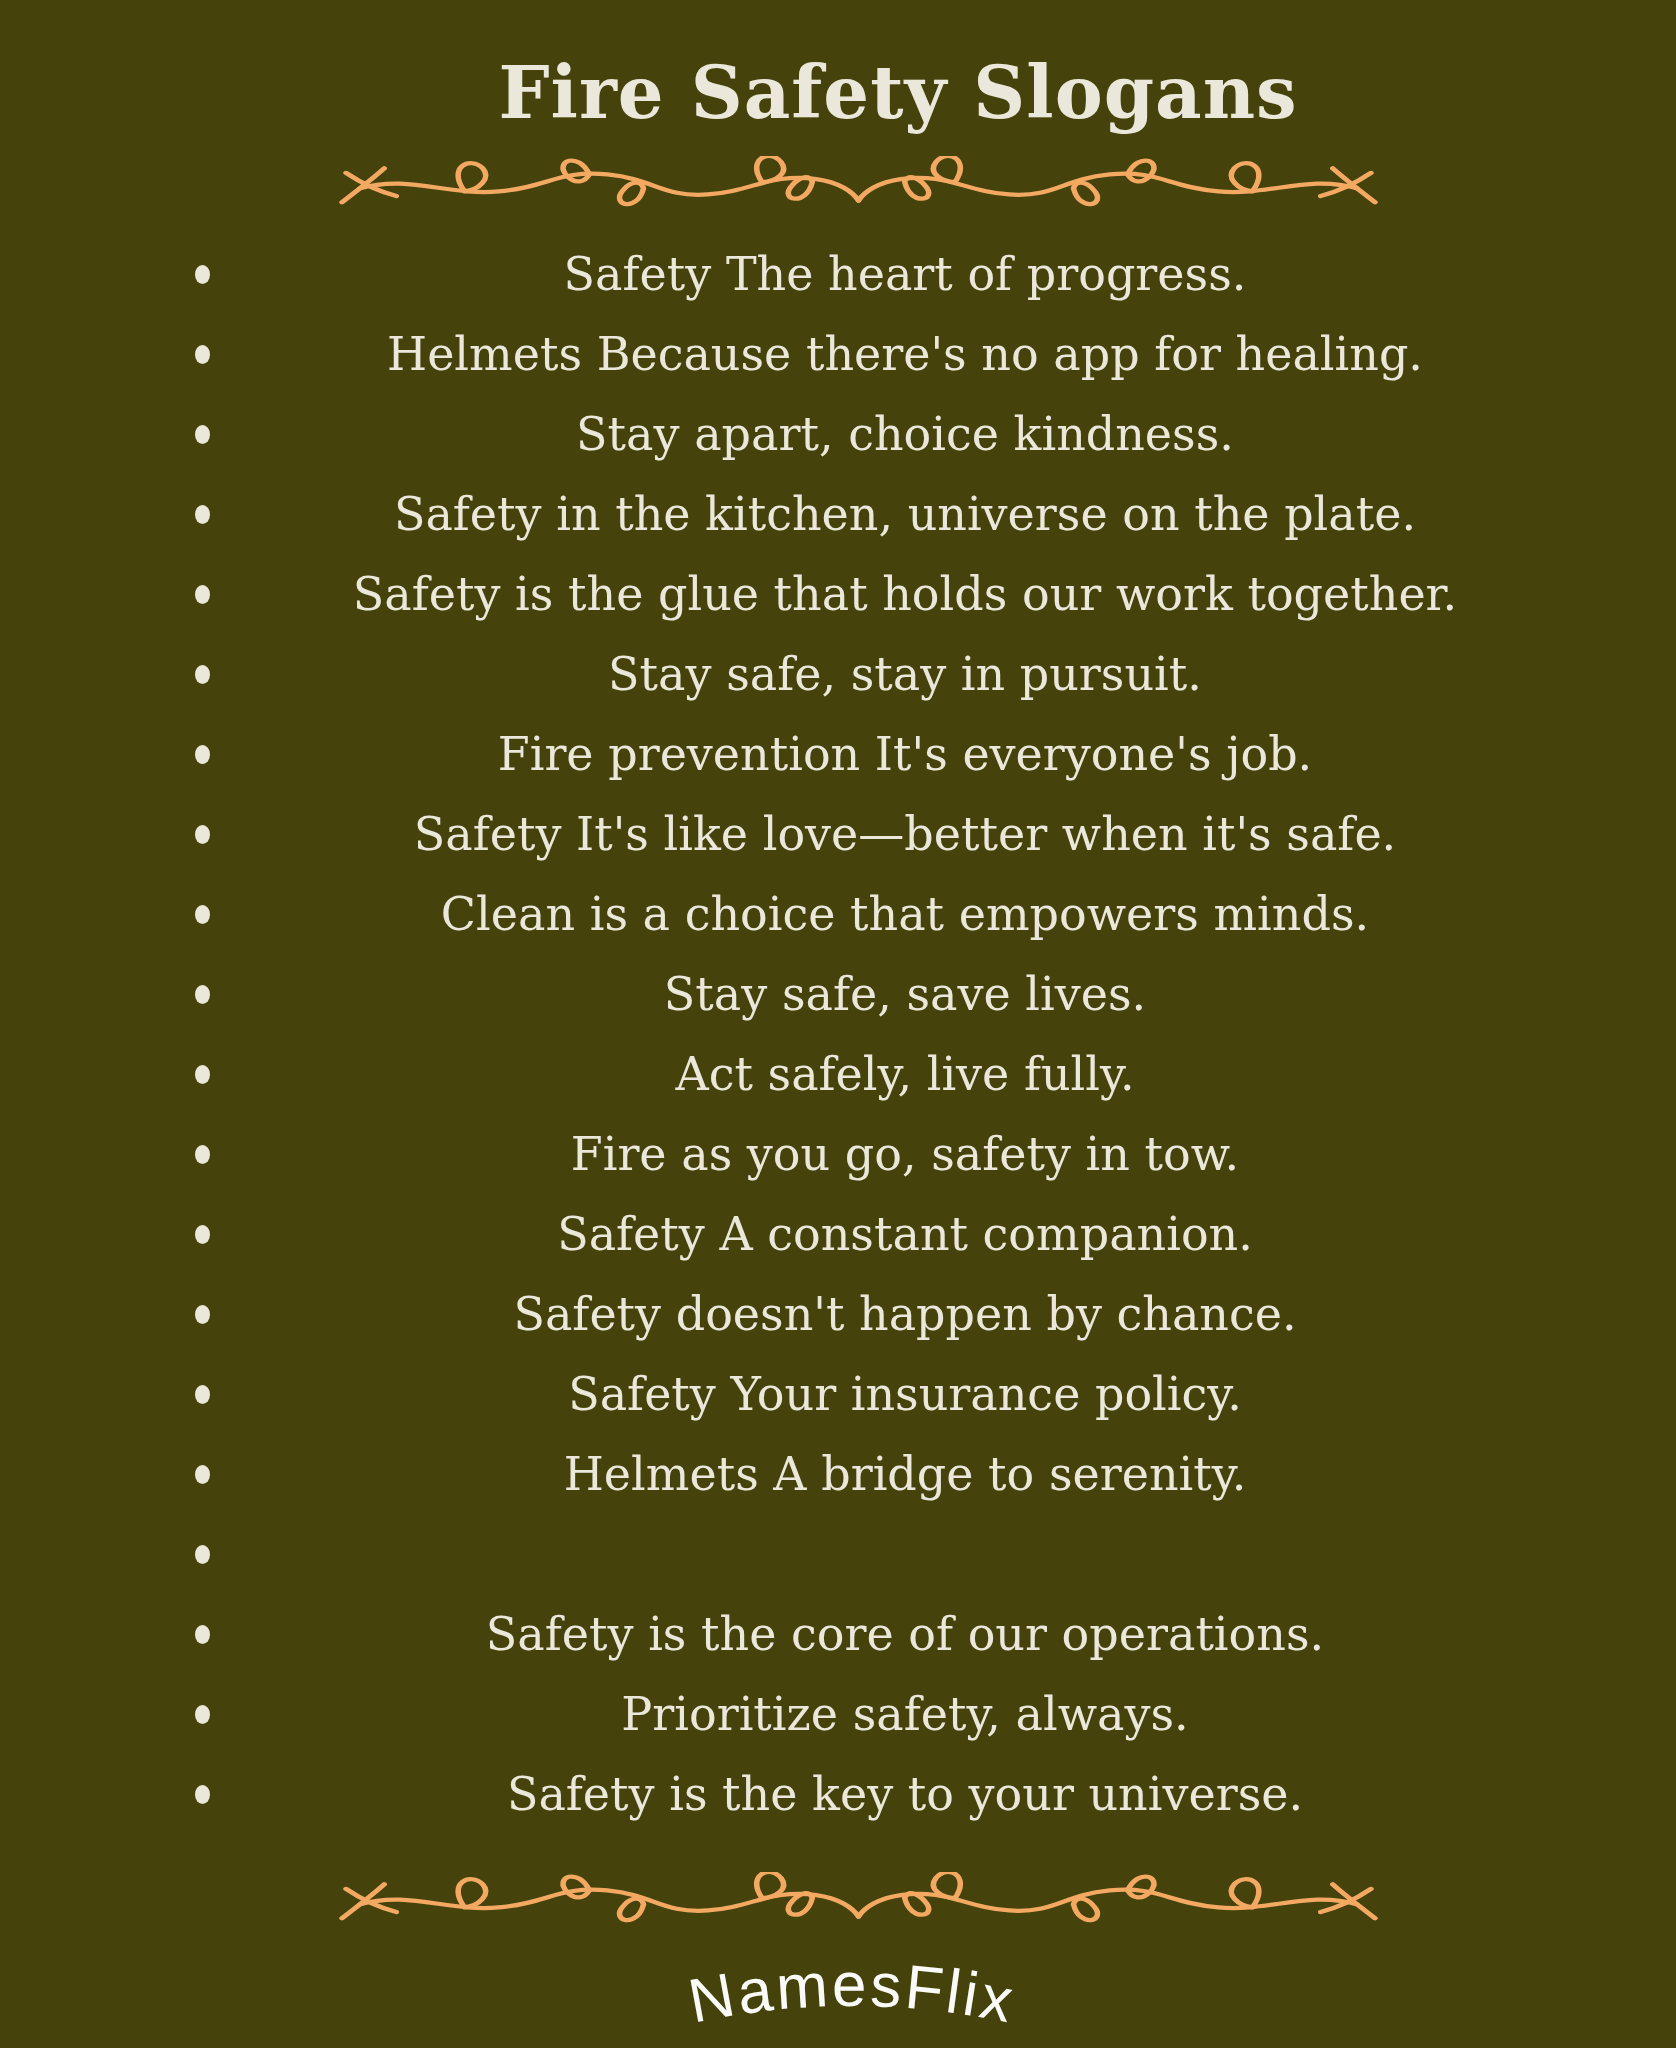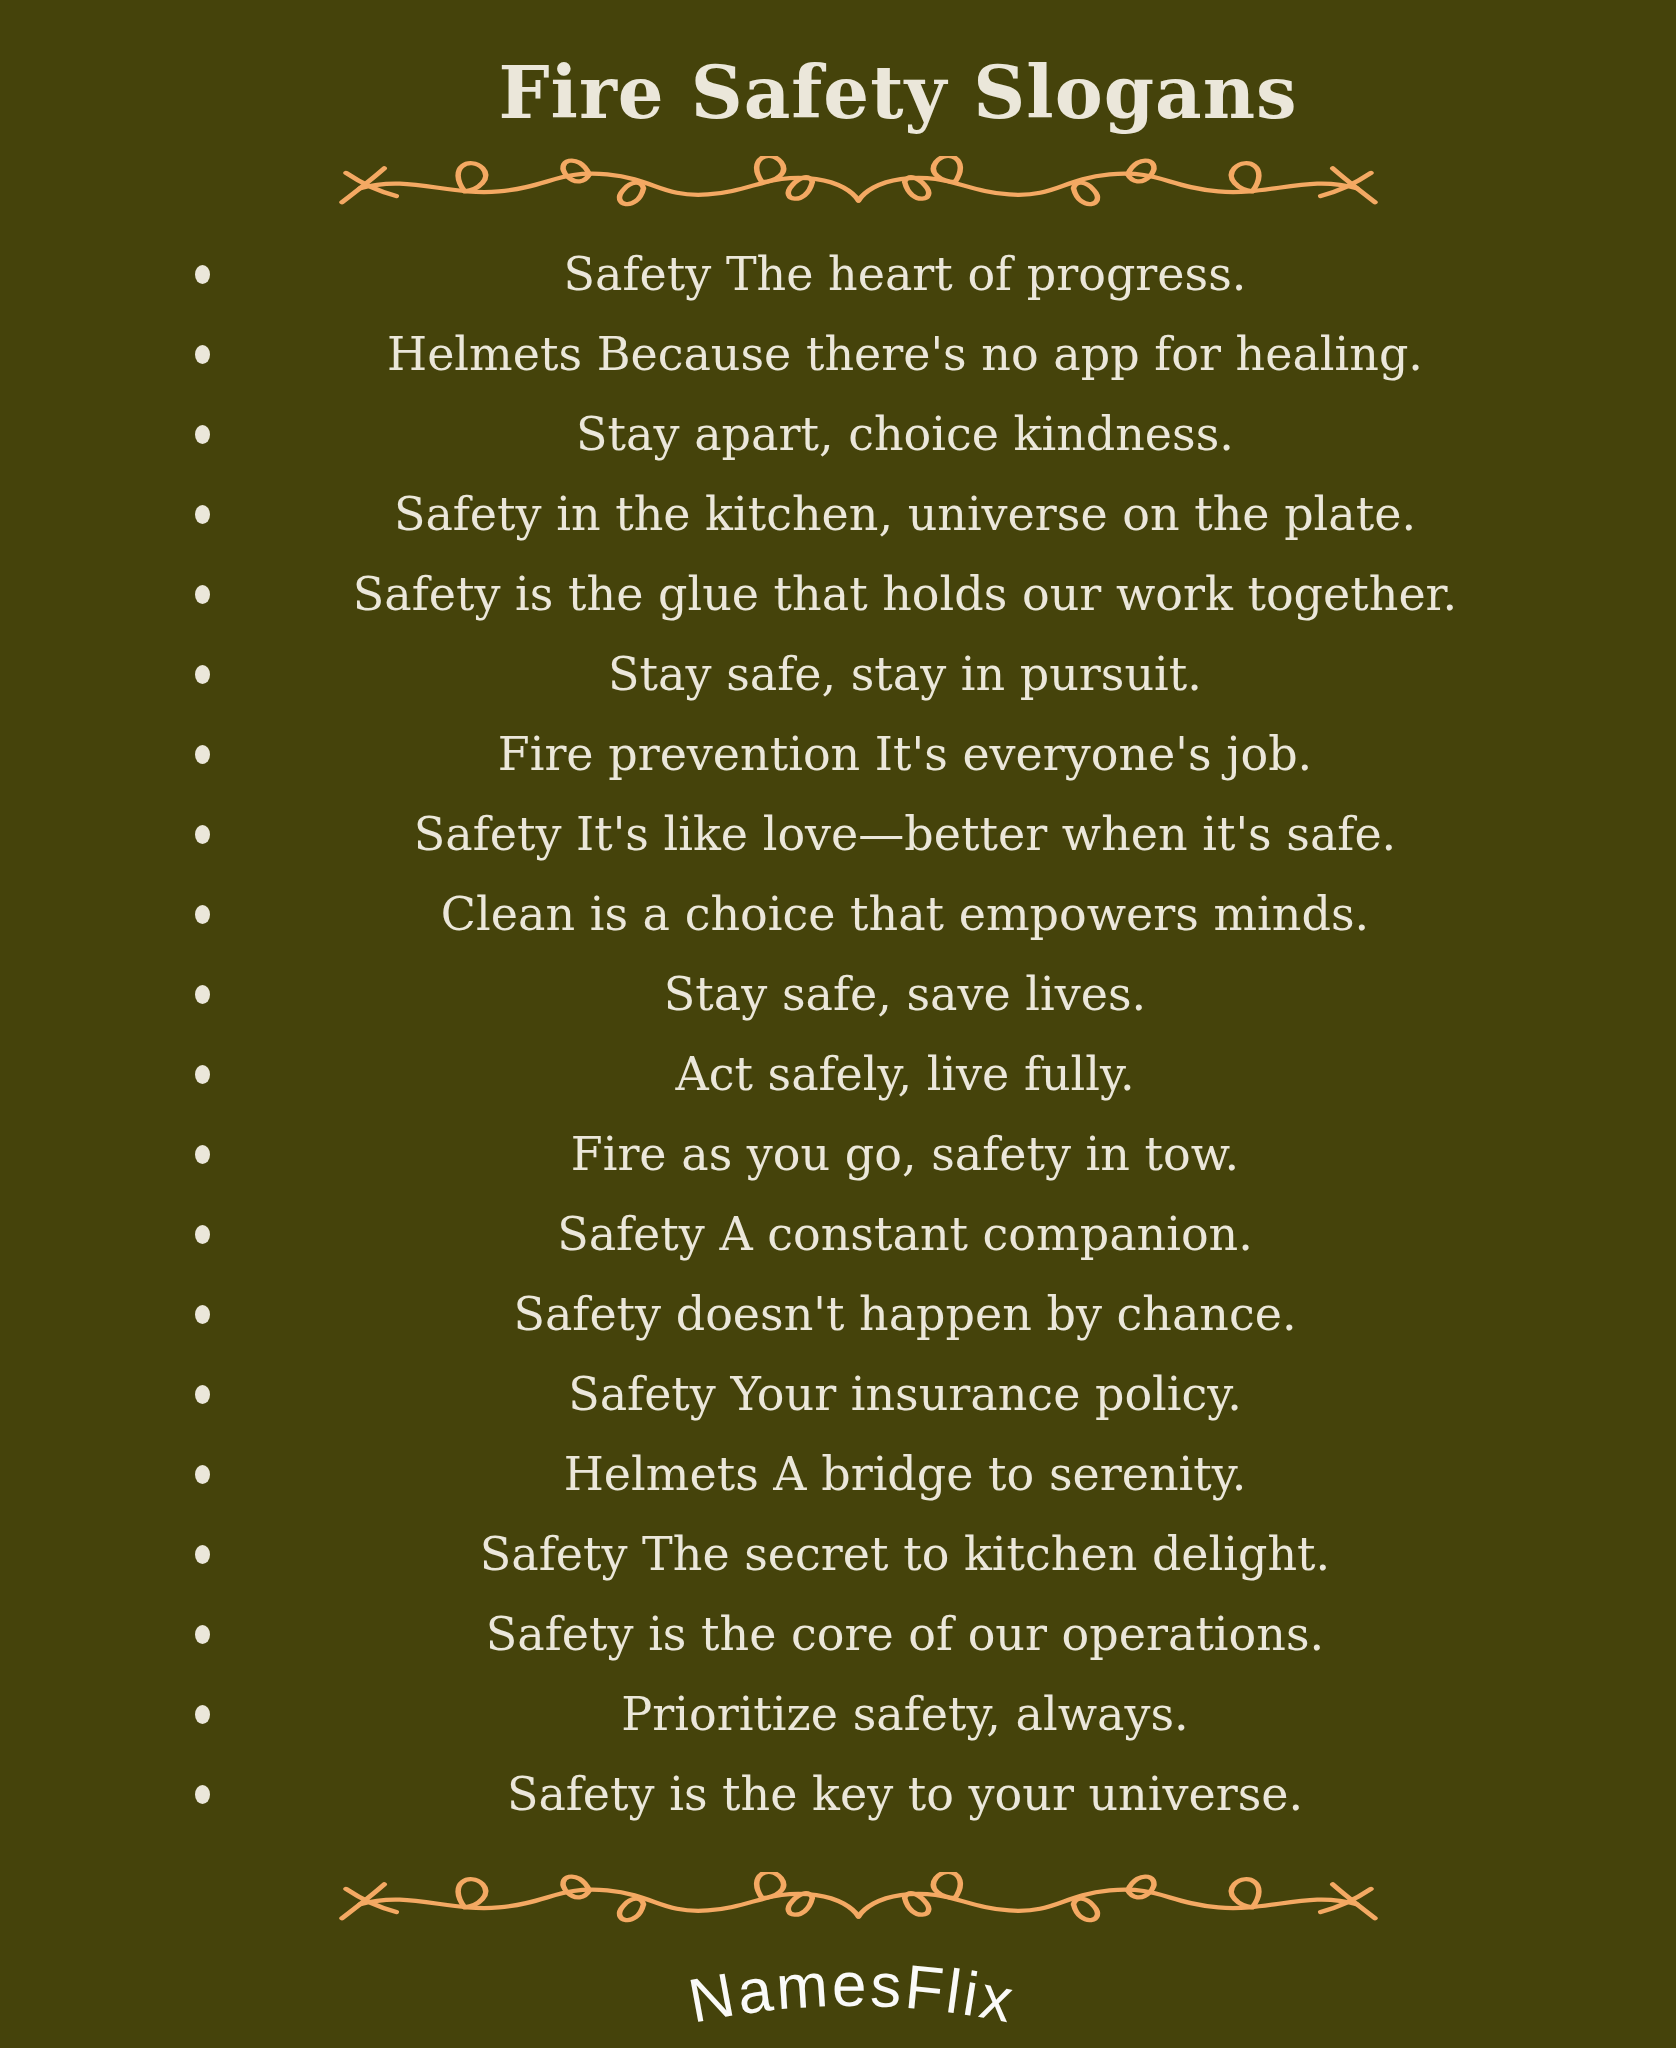--- a/index.html
+++ b/index.html
@@ -178,21 +178,20 @@
     <span class="slogan-text">Safety Your insurance policy.</span>
   </li>
 
   <li class="slogan-item">
     <span class="bullet"></span>
     <span class="slogan-text">Helmets A bridge to serenity.</span>
   </li>
 
   <li class="slogan-item">
     <span class="bullet"></span>
-    <span class="slogan-text">Safety The secret to kitchen delight.</span>
   </li>
 
   <li class="slogan-item">
     <span class="bullet"></span>
     <span class="slogan-text">Safety is the core of our operations.</span>
   </li>
 
   <li class="slogan-item">
     <span class="bullet"></span>
     <span class="slogan-text">Prioritize safety, always.</span>

